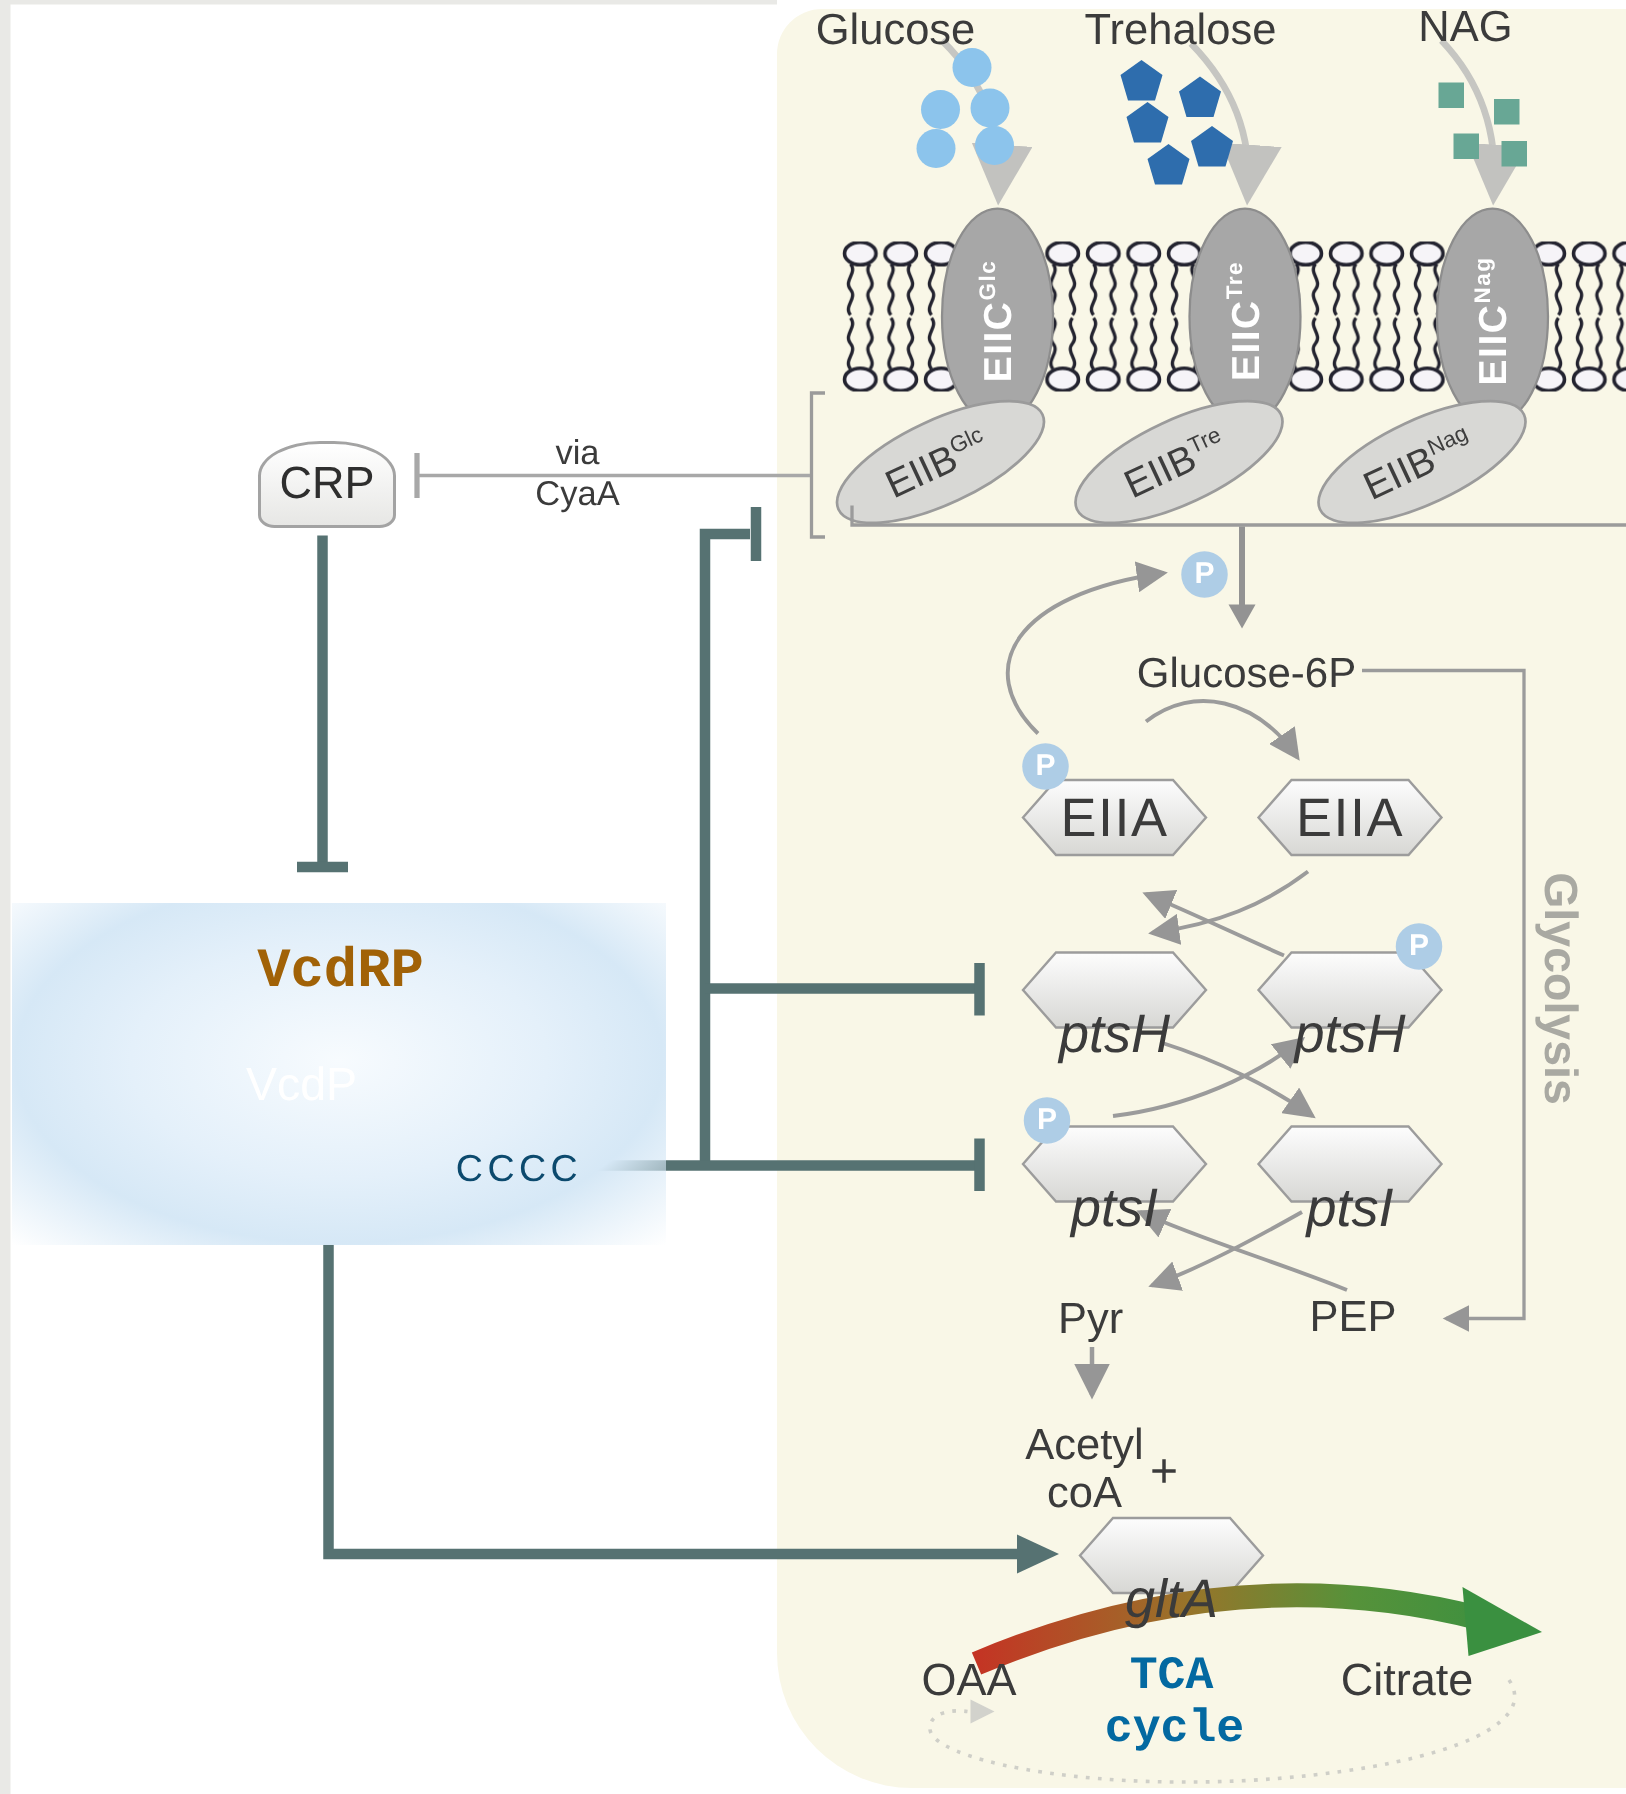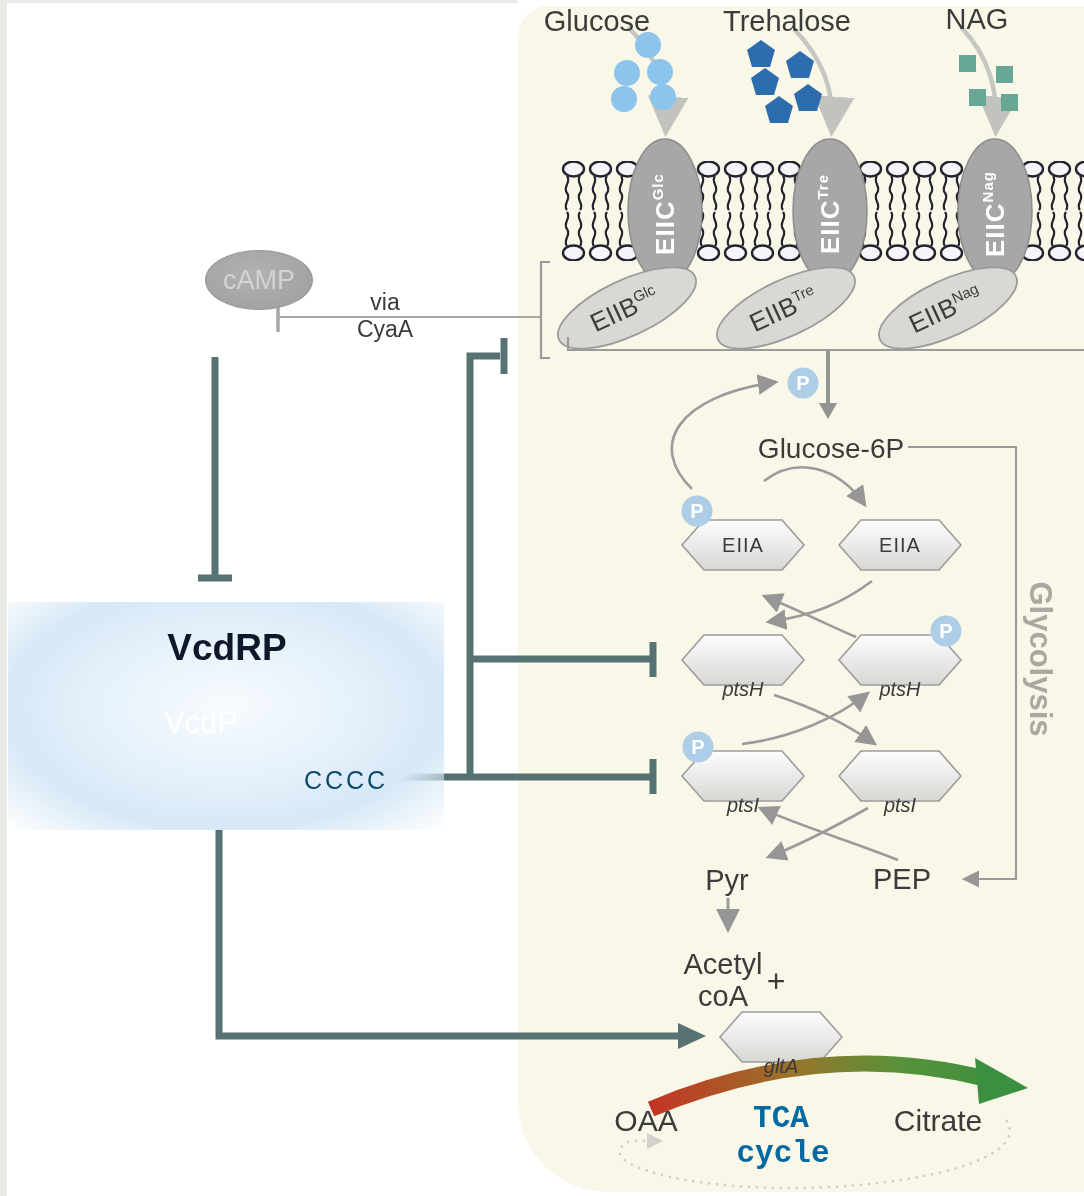--- a/index.html
+++ b/index.html
@@ -15,24 +15,24 @@
   .small-lbl{font-size:23px;}
   .camp-blob{position:absolute;left:205px;top:250px;width:106px;height:58px;border-radius:50%;
     background:radial-gradient(ellipse at 45% 40%, #b2b2b2, #9d9d9d);border:1px solid #979797;
     display:flex;align-items:center;justify-content:center;color:#d4d4d4;font-size:27px;}
   .crp-blob{position:absolute;left:172px;top:294px;width:88px;height:54px;
     background:linear-gradient(180deg,#ffffff,#e7e7e5);border:2px solid #a3a3a3;
     border-radius:45% 45% 12% 12% / 40% 40% 15% 15%;
     display:flex;align-items:center;justify-content:center;color:#2e2e2e;font-size:30px;}
   .vcdrp-blob{position:absolute;left:8px;top:602px;width:436px;height:228px;
     background:radial-gradient(ellipse at 50% 46%, #f7fbfe 0%, #e4f0fa 45%, #d6e8f6 70%, rgba(214,232,246,0) 100%);}
-  .vcdrp-title{font-size:37px;font-weight:bold;color:#0f172a;}
+  .vcdrp-title{font-size:37px;font-weight:bold;color:#a16207;font-family:Liberation Mono, monospace;}
   .vcdp-lbl{font-size:31px;color:#ffffff;}
   .cccc-lbl{font-size:25px;letter-spacing:3px;color:#0c4a6e;}
-  .hex-lbl{font-size:20px;letter-spacing:1px;}
+  .hex-lbl{font-size:36px;letter-spacing:1px;}
   .hex-lbl.it{font-style:italic;letter-spacing:0;margin-top:29px;}
   .p-badge{position:absolute;width:31px;height:31px;border-radius:50%;background:#aecde6;
     transform:translate(-50%,-50%);display:flex;align-items:center;justify-content:center;
     color:#ffffff;font-size:20px;font-weight:bold;}
   .glyco-lbl{font-size:31px;font-weight:bold;color:#a9a9a2;transform:translate(-50%,-50%) rotate(90deg);}
   .tca-lbl{font-size:31px;font-weight:bold;color:#0369a1;font-family:Liberation Mono, monospace;}
   .met-lbl{font-size:29px;}
   .big-lbl{font-size:30px;text-align:center;}
   .plus-lbl{font-size:32px;}
 </style>
@@ -180,22 +180,22 @@
     <polygon points="975,1058 1028,1088 979,1104" fill="#3a9040"></polygon>
 
     <path d="M 1006 1120 C 1028 1152 952 1180 832 1187 C 714 1193 622 1172 620 1153 C 619 1144 630 1139 645 1141" fill="none" stroke="#cfcfc8" stroke-width="2.4" stroke-dasharray="2.5,5.5"></path>
     <polygon points="647,1133 663,1141 647,1149" fill="#d2d2cc"></polygon>
   </svg>
 
   <div class="lbl sugar-lbl" style="left:597px;top:21px;">Glucose</div>
   <div class="lbl sugar-lbl" style="left:787px;top:21px;">Trehalose</div>
   <div class="lbl sugar-lbl" style="left:977px;top:19px;">NAG</div>
 
-  <div class="camp-blob">
-      <span>cAMP</span>
+  <div class="crp-blob">
+      <span>CRP</span>
     </div>
   <div class="lbl small-lbl" style="left:385px;top:302px;">via</div>
   <div class="lbl small-lbl" style="left:385px;top:329px;">CyaA</div>
 
   <div class="vcdrp-blob"></div>
   <div class="lbl vcdrp-title" style="left:227px;top:648px;">VcdRP</div>
   <div class="lbl vcdp-lbl" style="left:201px;top:723px;">VcdP</div>
   <div class="lbl cccc-lbl" style="left:346px;top:780px;">CCCC</div>
 
   <div class="lbl big-lbl" style="left:831px;top:449px;font-size:28px;">Glucose-6P</div>

